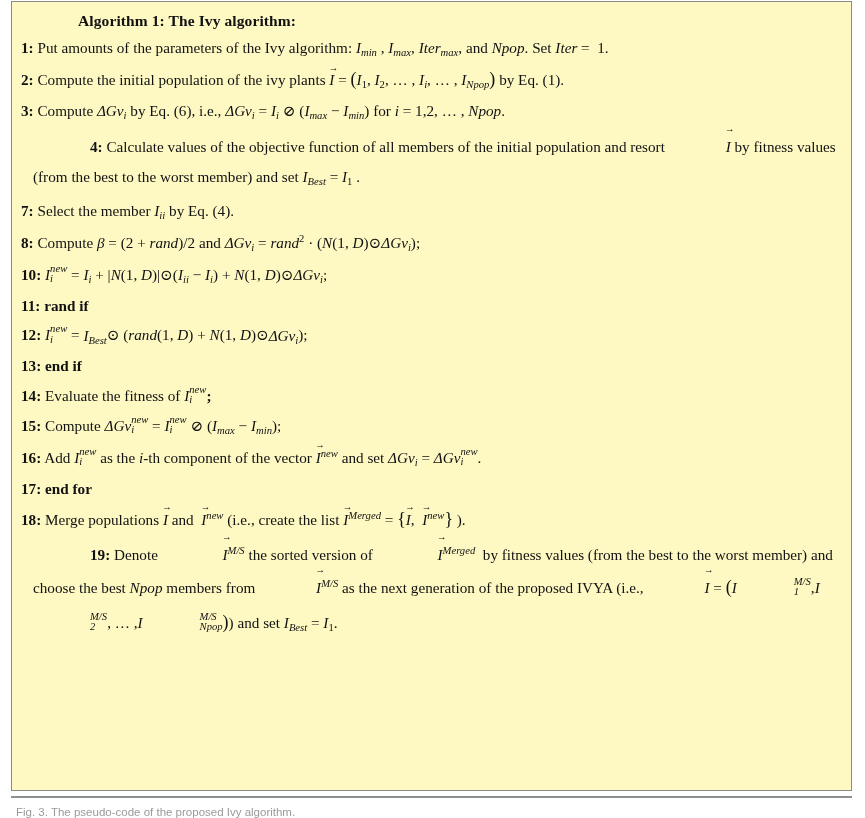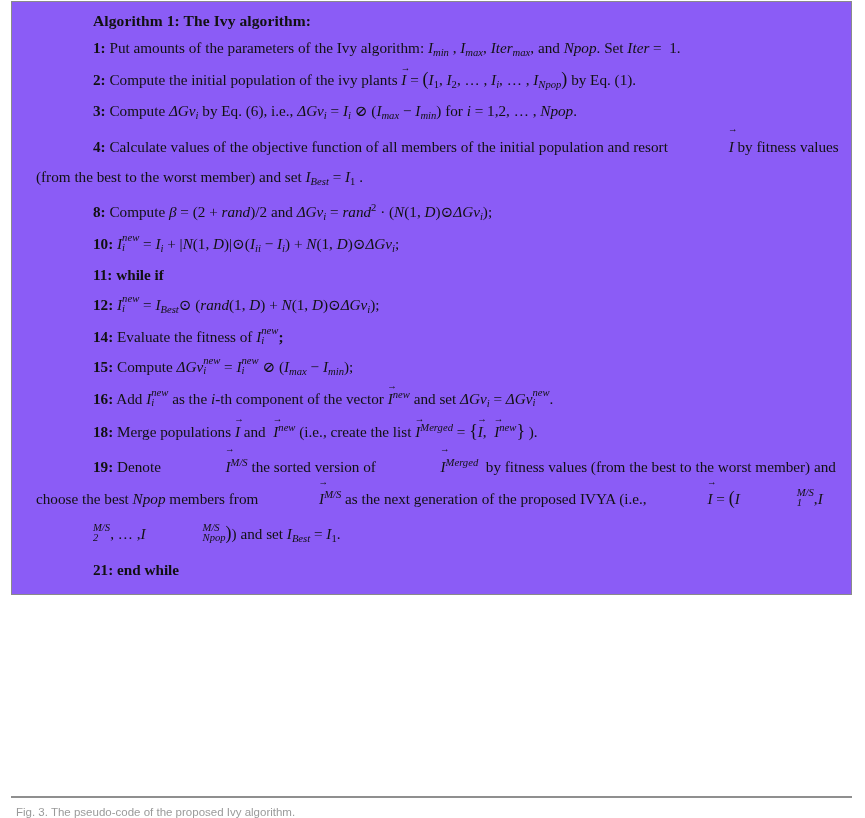--- a/index.html
+++ b/index.html
@@ -20,46 +20,45 @@
     width: 865px;
     height: 818px;
   }
 
   
   .algo-box {
     position: absolute;
     left: 11px;
     top: 1px;
     width: 841px;
-    height: 594px;
+    height: 790px;
     border: 1px solid #8a8a8a;
     box-sizing: border-box;
-    background: #8b5cf6;
-    padding: 7px 9px 0 24px;
+    background: #fef9c3;
+    padding: 7px 9px 0 9px;
   }
 
   .algo-title {
     font-weight: bold;
     font-size: 15.5px;
     line-height: 1.0;
     margin: 4px 0 0 57px;
     letter-spacing: 0.1px;
   }
 
   .step {
     font-size: 15.2px;
     line-height: 1.30;
     margin-top: 9px;
-    margin-left: 57px;
     white-space: nowrap;
   }
   
   .step.fullwrap {
     white-space: normal;
-    margin-left: 0px;
+    margin-left: 12px;
     text-indent: 57px;
     line-height: 1.95;
   }
 
   .num { font-weight: bold; }
 
   
   .it { font-style: italic; }
   .bf { font-weight: bold; }
 
@@ -164,74 +163,82 @@
       Compute <span class="it">ΔGv<span class="sub">i</span></span> by Eq. (6), i.e., <span class="it">ΔGv<span class="sub">i</span></span> <span class="op">=</span> <span class="it">I<span class="sub">i</span></span> <span class="op">⊘</span> (<span class="it">I<span class="sub">max</span></span> <span class="op">−</span> <span class="it">I<span class="sub">min</span></span>) for <span class="it">i</span> <span class="op">=</span> 1,2, <span class="op">…</span> , <span class="it">Npop</span>.
     </div>
 
     <div class="step fullwrap">
       <span class="num">4:</span>
       Calculate values of the objective function of all members of the initial population and resort <span class="vec">I</span> by fitness values (from the best to the worst member) and set <span class="it">I<span class="sub">Best</span></span> <span class="op">=</span> <span class="it">I<span class="subn">1</span></span> .
     </div>
 
 
 
+    <div class="step">
+      <span class="num">7:</span>
+      Select the member <span class="it">I<span class="sub">ii</span></span> by Eq. (4).
+    </div>
 
     <div class="step">
       <span class="num">8:</span>
       Compute <span class="it">β</span> <span class="op">=</span> (2 <span class="op">+</span> <span class="it">rand</span>)/2 and <span class="it">ΔGv<span class="sub">i</span></span> <span class="op">=</span> <span class="it">rand</span><span class="supn">2</span> <span class="op">·</span> (<span class="it">N</span>(1, <span class="it">D</span>)<span class="op">⊙</span><span class="it">ΔGv<span class="sub">i</span></span>);
     </div>
 
 
     <div class="step">
       <span class="num">10:</span>
       <span class="it">I</span><span class="ss"><span class="t">new</span><span class="b">i</span></span> <span class="op">=</span> <span class="it">I<span class="sub">i</span></span> <span class="op">+</span> |<span class="it">N</span>(1, <span class="it">D</span>)|<span class="op">⊙</span>(<span class="it">I<span class="sub">ii</span></span> <span class="op">−</span> <span class="it">I<span class="sub">i</span></span>) <span class="op">+</span> <span class="it">N</span>(1, <span class="it">D</span>)<span class="op">⊙</span><span class="it">ΔGv<span class="sub">i</span></span>;
     </div>
 
     <div class="step">
       <span class="num bf">11:</span>
-      <span class="bf">while if</span>
+      <span class="bf">rand if</span>
     </div>
 
     <div class="step">
       <span class="num">12:</span>
       <span class="it">I</span><span class="ss"><span class="t">new</span><span class="b">i</span></span> <span class="op">=</span> <span class="it">I<span class="sub">Best</span></span><span class="op">⊙</span> (<span class="it">rand</span>(1, <span class="it">D</span>) <span class="op">+</span> <span class="it">N</span>(1, <span class="it">D</span>)<span class="op">⊙</span><span class="it">ΔGv<span class="sub">i</span></span>);
     </div>
 
+    <div class="step">
+      <span class="num bf">13:</span>
+      <span class="bf">end if</span>
+    </div>
 
     <div class="step">
       <span class="num">14:</span>
       Evaluate the fitness of <span class="it">I</span><span class="ss"><span class="t">new</span><span class="b">i</span></span><span class="bf">;</span>
     </div>
 
     <div class="step">
       <span class="num">15:</span>
       Compute <span class="it">ΔGv</span><span class="ss"><span class="t">new</span><span class="b">i</span></span> <span class="op">=</span> <span class="it">I</span><span class="ss"><span class="t">new</span><span class="b">i</span></span> <span class="op">⊘</span> (<span class="it">I<span class="sub">max</span></span> <span class="op">−</span> <span class="it">I<span class="sub">min</span></span>);
     </div>
 
     <div class="step">
       <span class="num">16:</span>
       Add <span class="it">I</span><span class="ss"><span class="t">new</span><span class="b">i</span></span> as the <span class="it">i</span>-th component of the vector <span class="vec">I</span><span class="sup">new</span> and set <span class="it">ΔGv<span class="sub">i</span></span> <span class="op">=</span> <span class="it">ΔGv</span><span class="ss"><span class="t">new</span><span class="b">i</span></span>.
     </div>
 
+    <div class="step">
+      <span class="num bf">17:</span>
+      <span class="bf">end for</span>
+    </div>
 
     <div class="step">
       <span class="num bf">18:</span>
       Merge populations <span class="vec">I</span> and &nbsp;<span class="vec">I</span><span class="sup">new</span> (i.e., create the list <span class="vec">I</span><span class="sup">Merged</span> <span class="op">=</span> <span class="big">{</span><span class="vec">I</span>, &nbsp;<span class="vec">I</span><span class="sup">new</span><span class="big">}</span> ).
     </div>
 
     <div class="step fullwrap">
       <span class="num bf">19:</span>
       Denote &nbsp;<span class="vec">I</span><span class="sup">M/S</span> the sorted version of &nbsp;<span class="vec">I</span><span class="sup">Merged</span>&nbsp; by fitness values (from the best to the worst member) and choose the best <span class="it">Npop</span> members from <span class="vec">I</span><span class="sup">M/S</span> as the next generation of the proposed IVYA (i.e., <span class="vec">I</span> <span class="op">=</span> <span class="big">(</span><span class="it">I</span><span class="ss"><span class="t">M/S</span><span class="b">1</span></span>,<span class="it">I</span><span class="ss"><span class="t">M/S</span><span class="b">2</span></span>, <span class="op">…</span> ,<span class="it">I</span><span class="ss"><span class="t">M/S</span><span class="b">Npop</span></span><span class="big">)</span>) and set <span class="it">I<span class="sub">Best</span></span> <span class="op">=</span> <span class="it">I<span class="subn">1</span></span>.
     </div>
 
 
-    <div class="step">
-      <span class="num bf">21:</span>
-      <span class="bf">end while</span>
-    </div>
 
 
   </div>
 
   <div class="bottom-rule"></div>
 
   <div class="caption">Fig. 3. The pseudo-code of the proposed Ivy algorithm.</div>
 
 </div>
 

